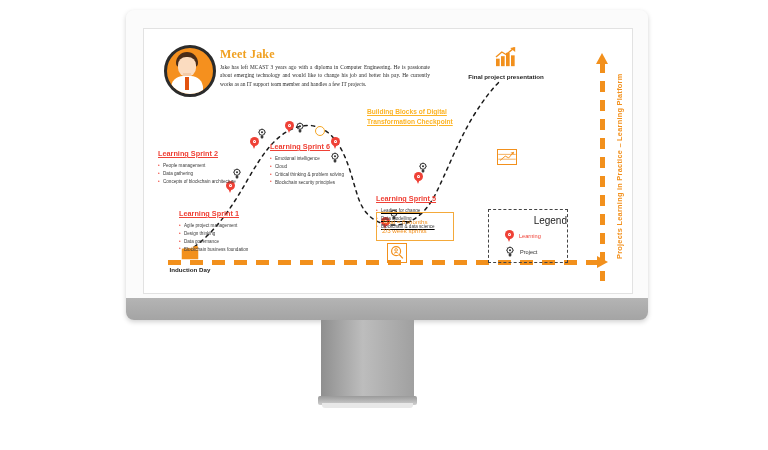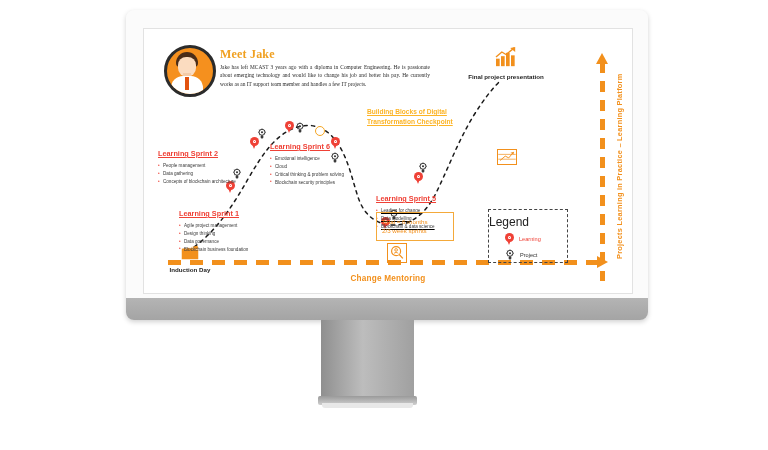--- a/index.html
+++ b/index.html
@@ -76,21 +76,21 @@
   .checkpoint{position:absolute;left:223px;top:78px;width:90px;
     font-size:6.6px;line-height:1.45;color:#fcb426;font-weight:600;text-decoration:underline;}
 
   
   .totalbox{position:absolute;left:232px;top:183px;width:66px;padding:4px 5px;
     border:1px solid #f4a93a;color:#f2901c;font-size:6.2px;line-height:1.5;}
 
   
   .legend{position:absolute;left:344px;top:180px;width:78px;height:52px;
     border:1px dashed #444;}
-  .legend .lg-title{text-align:left;font-size:12px;color:#222;margin-top:5px;font-weight:400;}
+  .legend .lg-title{text-align:right;font-size:10px;color:#222;margin-top:5px;font-weight:400;}
   .legend .lg-row{display:flex;align-items:center;gap:5px;margin:4px 0 0 16px;}
   .legend .lg-txt{font-size:5.6px;}
   .legend .lg-txt.learn{color:#ef4136;}
   .legend .lg-txt.proj{color:#333;}
 
   
   .mstone{position:absolute;text-align:center;}
   .mstone .cap{font-size:6.2px;font-weight:700;color:#1d1d1d;margin-top:2px;white-space:nowrap;}
 
   
@@ -137,21 +137,20 @@
         <div class="varrow">
           <div class="head"></div>
           <div class="shaft"></div>
         </div>
         <div class="vlabel">Projects Learning in Practice – Learning Platform</div>
 
         <div class="harrow">
           <div class="shaft"></div>
           <div class="head"></div>
         </div>
-        <div class="change-label">Change Mentoring</div>
 
         <div class="mstone" style="left:16px;top:216px;width:60px;">
           <svg width="18" height="15" viewBox="0 0 24 20">
             <rect x="1" y="6" width="22" height="13" fill="#f2901c"></rect>
             <polygon points="1,5 22,1 23,5 2,9" fill="#f2901c"></polygon>
             <polygon points="5,2 7,5.6 9.6,1.2 11.6,4.8 14.4,0.6 16.4,4.2" fill="none" stroke="#ffffff" stroke-width="1"></polygon>
           </svg>
           <div class="cap">Induction Day</div>
         </div>
 

